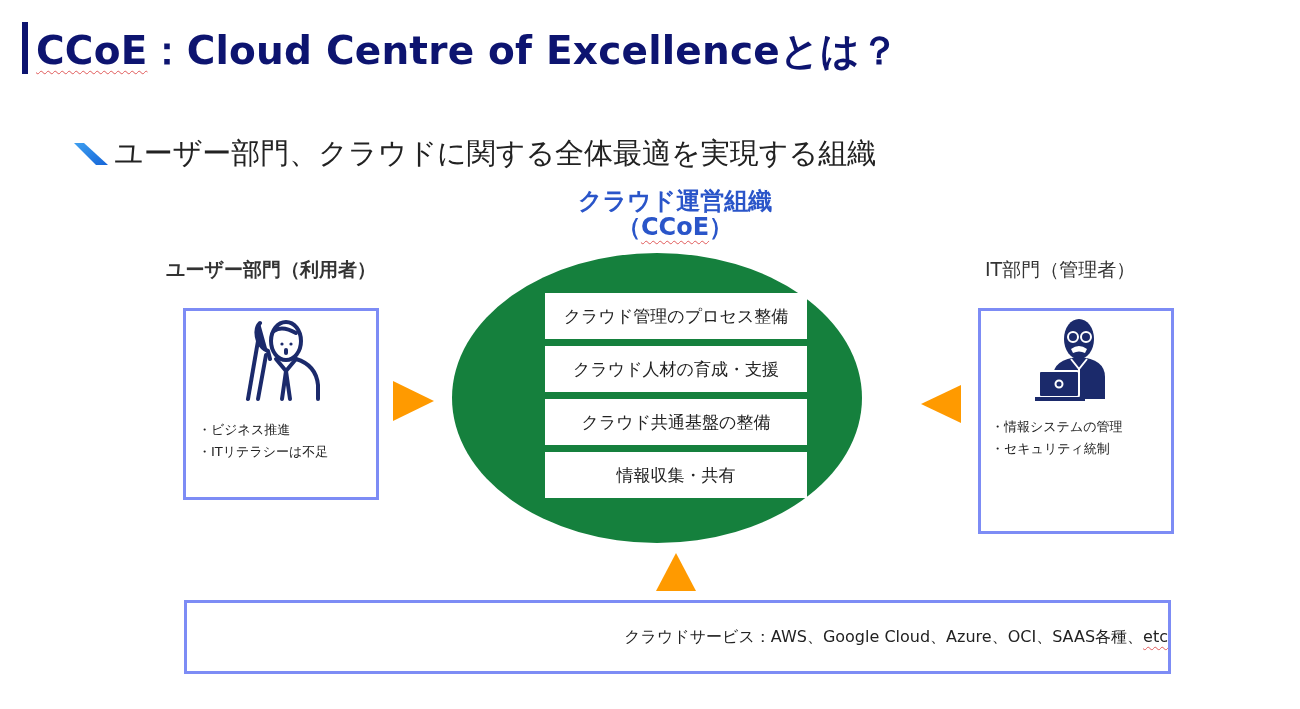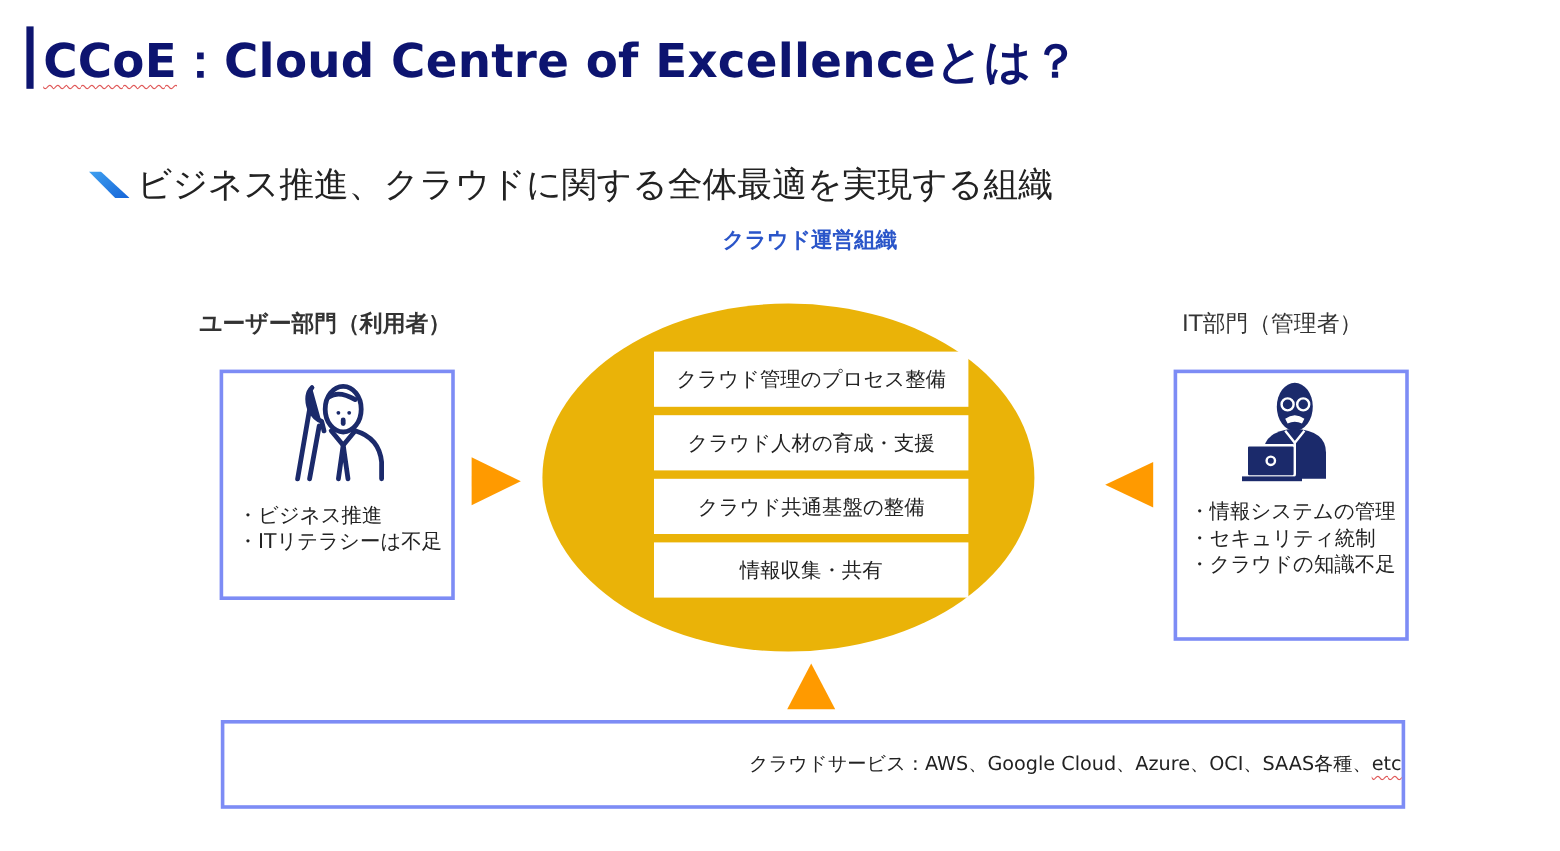--- a/index.html
+++ b/index.html
@@ -11,36 +11,36 @@
     .title { left: 36px; top: 24px; font-size: 39px; font-weight: bold; color: #0d1470;
              white-space: nowrap; letter-spacing: 0.2px; }
     .title .ccoe { text-decoration: underline wavy #e05a5a; text-decoration-thickness: 1px;
                    text-underline-offset: 6px; }
 
     .subtitle-wrap { left: 74px; top: 133px; height: 42px; display: flex; align-items: center; }
     .subtitle-icon { width: 34px; height: 22px; margin-right: 6px; }
     .subtitle { font-size: 29px; color: #222; white-space: nowrap; }
 
     .center-title { left: 560px; top: 188px; width: 230px; text-align: center;
-                    color: #2a55c9; font-weight: bold; font-size: 18px; line-height: 26px; }
+                    color: #2a55c9; font-weight: bold; font-size: 24px; line-height: 26px; }
     .center-title .ccoe2 { text-decoration: underline wavy #e05a5a; text-decoration-thickness: 1px;
                            text-underline-offset: 5px; }
 
     .group-label { font-size: 19px; color: #333; white-space: nowrap; }
     .user-label { left: 166px; top: 257px; font-weight: bold; }
     .it-label { left: 985px; top: 257px; }
 
     .side-box { border: 3px solid #7d8cf5; background: #fff; box-sizing: border-box; }
     .user-box { left: 183px; top: 308px; width: 196px; height: 192px; }
     .it-box { left: 978px; top: 308px; width: 196px; height: 226px; }
     .side-icon { position: absolute; left: 50%; transform: translateX(-50%); top: 6px; width: 90px; height: 86px; }
-    .bullets { position: absolute; left: 12px; top: 108px; font-size: 17px; line-height: 22px; color: #222; }
+    .bullets { position: absolute; left: 12px; top: 108px; font-size: 13px; line-height: 22px; color: #222; }
     .it-box .bullets { left: 10px; top: 105px; }
 
-    .ellipse { left: 452px; top: 253px; width: 410px; height: 290px; border-radius: 50%; background: #eab308; }
+    .ellipse { left: 452px; top: 253px; width: 410px; height: 290px; border-radius: 50%; background: #15803d; }
     .role-box { position: absolute; left: 93px; width: 262px; height: 46px; background: #ffffff;
                 display: flex; align-items: center; justify-content: center; font-size: 17px; color: #222;
                 white-space: nowrap; }
 
     .arrow-right { left: 393px; top: 381px; width: 0; height: 0;
                    border-top: 20px solid transparent; border-bottom: 20px solid transparent;
                    border-left: 41px solid #ff9a00; }
     .arrow-left { left: 921px; top: 385px; width: 0; height: 0;
                   border-top: 19px solid transparent; border-bottom: 19px solid transparent;
                   border-right: 40px solid #ff9a00; }
@@ -62,25 +62,26 @@
 <div class="abs subtitle-wrap">
   <svg class="subtitle-icon" viewBox="0 0 34 22">
     <defs>
       <linearGradient id="g1" x1="0" y1="0" x2="1" y2="1">
         <stop offset="0" stop-color="#3fa0f0"></stop>
         <stop offset="1" stop-color="#1565d8"></stop>
       </linearGradient>
     </defs>
     <polygon points="0,0 10,0 34,22 22,22" fill="url(#g1)"></polygon>
   </svg>
-  <span class="subtitle">ビジネス推進、クラウドに関する全体最適を実現する組織</span>
+  <span class="subtitle">ユーザー部門、クラウドに関する全体最適を実現する組織</span>
 </div>
 
 <div class="abs center-title">
   <div>クラウド運営組織</div>
+  <div><span>（</span><span class="ccoe2">CCoE</span><span>）</span></div>
 </div>
 
 <div class="abs group-label user-label">ユーザー部門（利用者）</div>
 <div class="abs group-label it-label">IT部門（管理者）</div>
 
 <div class="abs side-box user-box">
   <svg class="side-icon" viewBox="0 0 90 86" fill="none" stroke="#1b2a6b" stroke-width="4" stroke-linecap="round" stroke-linejoin="round">
     <ellipse cx="50" cy="24" rx="15" ry="19"></ellipse>
     <path d="M38 14 q8 -6 22 2"></path>
     <circle cx="46" cy="27" r="1.6" fill="#1b2a6b" stroke="none"></circle>
@@ -108,21 +109,20 @@
     <path d="M22 82 v-22 q0 -18 26 -20 q26 2 26 20 v22 z" fill="#1b2a6b"></path>
     <path d="M40 42 l8 10 l8 -10" fill="none" stroke="#ffffff" stroke-width="2"></path>
     <path d="M48 52 v26" stroke="#ffffff" stroke-width="2"></path>
     <rect x="8" y="54" width="40" height="26" rx="2" fill="#1b2a6b" stroke="#ffffff" stroke-width="2"></rect>
     <circle cx="28" cy="67" r="3.5" fill="none" stroke="#ffffff" stroke-width="2"></circle>
     <rect x="4" y="80" width="50" height="4" fill="#1b2a6b"></rect>
   </svg>
   <div class="bullets">
     <div>・情報システムの管理</div>
     <div>・セキュリティ統制</div>
-    <div>・クラウドの知識不足</div>
   </div>
 </div>
 
 <div class="abs ellipse">
   <div class="role-box" style="top:40px;">クラウド管理のプロセス整備</div>
   <div class="role-box" style="top:146px;">クラウド共通基盤の整備</div>
   <div class="role-box" style="top:93px;">クラウド人材の育成・支援</div>
   <div class="role-box" style="top:199px;">情報収集・共有</div>
 </div>
 

